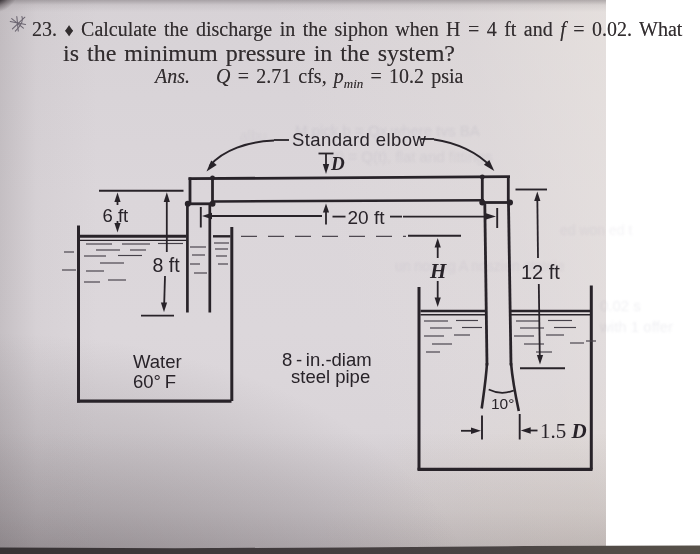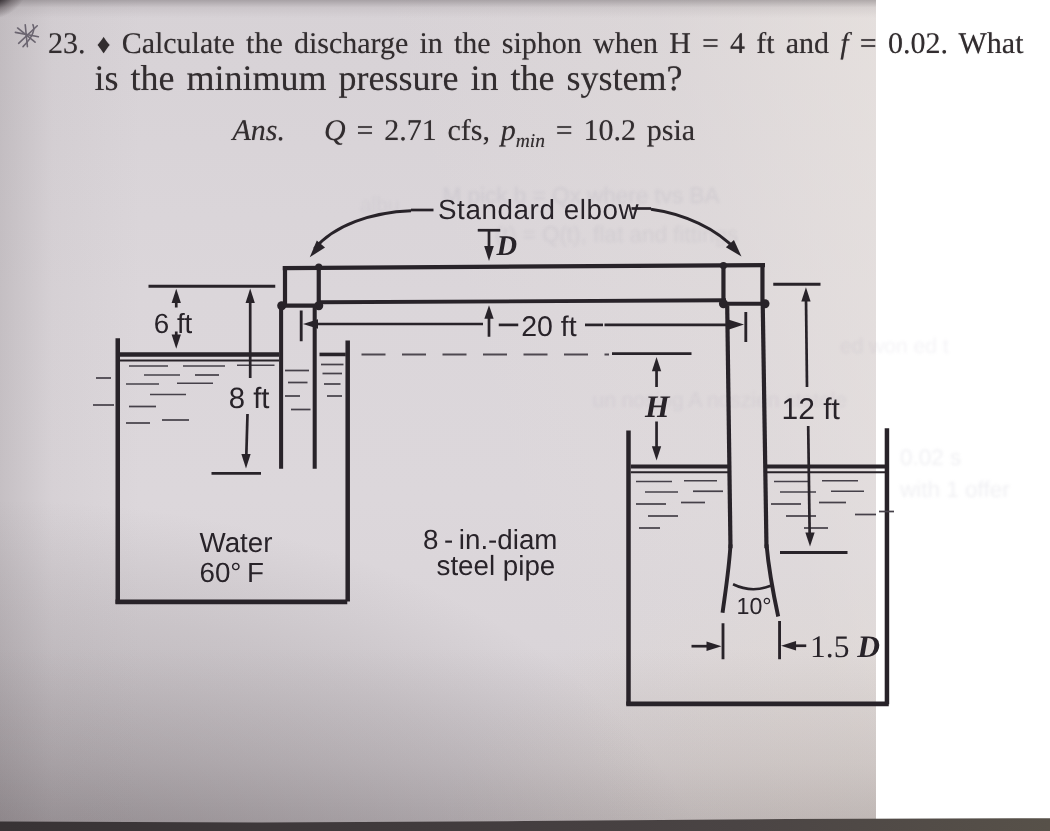--- a/index.html
+++ b/index.html
@@ -7,20 +7,21 @@
   #page{position:relative;width:584px;height:554px;
     background:
       radial-gradient(32px 28px at -8px -10px, rgba(20,15,19,0.97) 32%, rgba(75,67,71,0.45) 62%, rgba(120,112,116,0) 82%),
       linear-gradient(180deg, rgba(95,88,92,0.40) 0px, rgba(130,122,126,0.14) 5px, rgba(160,152,156,0) 12px),
       linear-gradient(90deg, rgba(105,97,101,0.20) 0%, rgba(140,132,136,0.07) 6%, rgba(180,172,176,0) 16%),
       radial-gradient(640px 400px at 0% 115%, rgba(52,44,48,0.36), rgba(90,82,86,0.13) 58%, rgba(140,132,136,0) 76%),
       linear-gradient(180deg, rgba(120,110,114,0) 78%, rgba(105,95,99,0.14) 92%, rgba(95,85,89,0.26) 100%),
       linear-gradient(255deg, rgba(238,232,226,0.6) 0%, rgba(230,224,220,0.3) 20%, rgba(224,218,216,0) 45%),
       radial-gradient(420px 260px at 103% 103%, rgba(222,211,197,0.55), rgba(222,213,203,0.22) 55%, rgba(222,215,209,0) 75%),
       linear-gradient(180deg, #d7d2d6 0%, #dbd6da 35%, #dcd7db 60%, #d7d2d6 100%);
+    padding-left: 22px;
   }
   .ser{font-family:"Liberation Serif",serif;}
   .abs{position:absolute;}
 </style>
 </head>
 <body>
 <div id="page">
 
 <div class="abs" style="left:0;top:543px;width:700px;height:11px;background:linear-gradient(90deg,#383335 0%,#413b3d 40%,#4a4444 70%,#575149 100%);clip-path:polygon(0 42%,25% 48%,50% 40%,75% 28%,100% 22%,100% 100%,0 100%);filter:blur(0.4px);"></div>
 
@@ -39,21 +40,21 @@
     <path d="M1,9 L22,13"></path>
     <path d="M3,5 L19,18"></path>
     <path d="M17,2 C20,8 14,16 8,22"></path>
   </g>
 </svg>
 
 <div class="abs ser" style="filter:blur(0.25px);text-shadow:0 0 0.5px rgba(50,45,47,0.5);left:32px;top:17.5px;font-size:20px;color:#322d2f;white-space:nowrap;word-spacing:2.45px;">23. <span style="font-size:18px;">♦</span> Calculate the discharge in the siphon when H = 4 ft and <i>f</i> = 0.02. What</div>
 
 <div class="abs ser" style="filter:blur(0.25px);text-shadow:0 0 0.5px rgba(50,45,47,0.5);left:63px;top:39.5px;font-size:24px;color:#322d2f;white-space:nowrap;word-spacing:2px;">is the minimum pressure in the system?</div>
 
-<div class="abs ser" style="filter:blur(0.25px);text-shadow:0 0 0.5px rgba(50,45,47,0.5);left:155px;top:76px;font-size:20px;color:#322d2f;white-space:nowrap;word-spacing:2.2px;"><i>Ans.</i><span style="display:inline-block;width:26px;"></span><i>Q</i> = 2.71 cfs, <i>p<sub style="font-size:13px;">min</sub></i> = 10.2 psia</div>
+<div class="abs ser" style="filter:blur(0.25px);text-shadow:0 0 0.5px rgba(50,45,47,0.5);left:155px;top:65px;font-size:20px;color:#322d2f;white-space:nowrap;word-spacing:2.2px;"><i>Ans.</i><span style="display:inline-block;width:26px;"></span><i>Q</i> = 2.71 cfs, <i>p<sub style="font-size:13px;">min</sub></i> = 10.2 psia</div>
 
 <svg class="abs" style="left:0;top:0;filter:blur(0.3px);" width="700" height="554" viewBox="0 0 700 554">
   <defs></defs>
   <g stroke="#282329" fill="none">
 
   <g>
     <text x="292" y="146" font-family="Liberation Sans" font-size="18.5" fill="#282329" stroke="none" letter-spacing="0.4">Standard elbow</text>
     <line x1="274" y1="140" x2="289" y2="140" stroke-width="1.8"></line>
     <line x1="421" y1="139" x2="434" y2="139" stroke-width="1.8"></line>
   </g>

